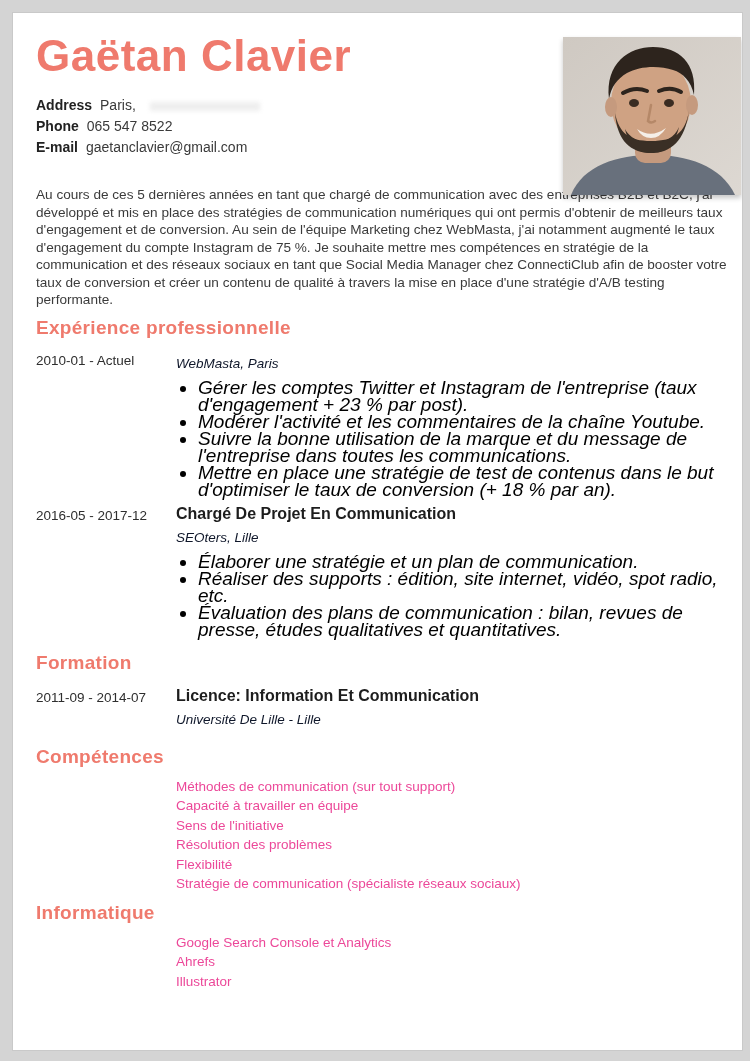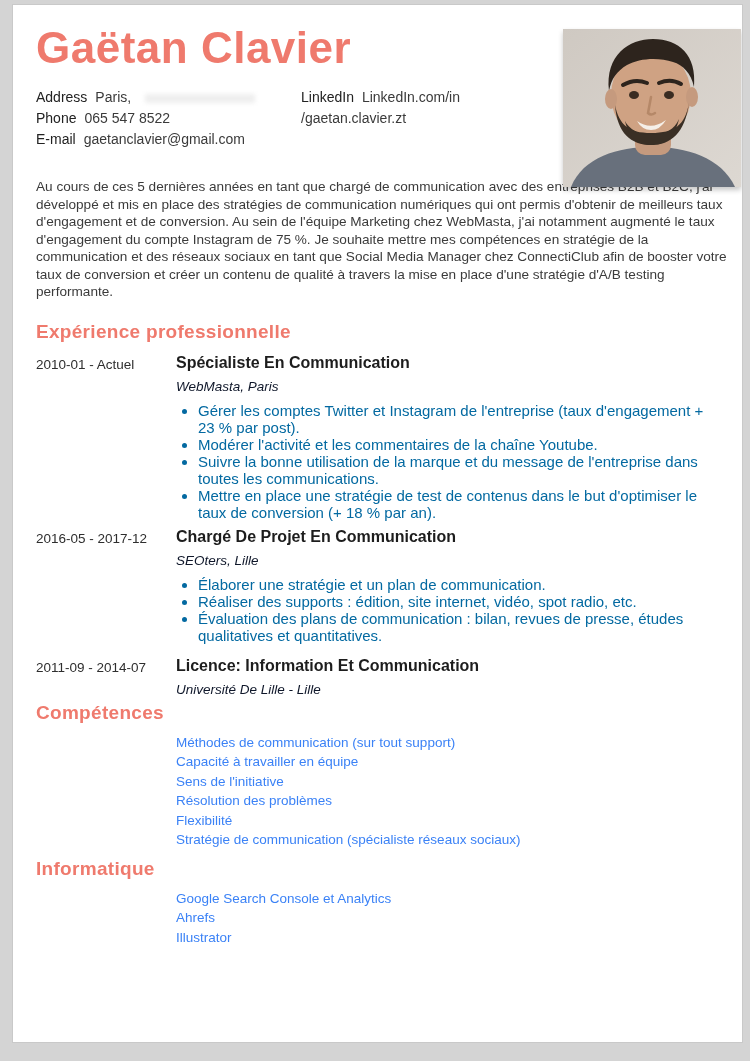--- a/index.html
+++ b/index.html
@@ -5,21 +5,21 @@
   * { margin: 0; padding: 0; box-sizing: border-box; }
   html, body {
     width: 750px; height: 1061px;
     background: #d4d4d4;
     font-family: "Liberation Sans", sans-serif;
     position: relative;
     overflow: hidden;
   }
   .page {
     position: absolute;
-    left: 12px; top: 4px;
+    left: 12px; top: 12px;
     width: 731px; height: 1039px;
     background: #ffffff;
     border: 1px solid #c9c9c9;
     padding: 0 16px 0 23px;
     overflow: hidden;
   }
   
   .name {
     margin-top: 20px;
     font-size: 44px;
@@ -30,21 +30,21 @@
   }
   .contact {
     margin-top: 16px;
     position: relative;
     width: 520px;
     height: 64px;
     font-size: 14px;
     color: #3a3a3a;
   }
   .contact-row { line-height: 21px; white-space: nowrap; }
-  .contact-label { font-weight: normal; color: #222222; margin-right: 8px; }
+  .contact-label { font-weight: bold; color: #222222; margin-right: 8px; }
   .contact-col-right {
     position: absolute; left: 265px; top: 0;
     width: 240px;
   }
   .smudge {
     display: inline-block;
     width: 110px; height: 9px;
     margin-left: 14px;
     background: #bdbdbd;
     opacity: .25;
@@ -61,21 +61,21 @@
   
   .summary {
     margin-top: 27px;
     width: 694px;
     font-size: 13.6px;
     line-height: 17.5px;
     color: #3b3b3b;
   }
   
   .section-title {
-    margin-top: 20px;
+    margin-top: 8px;
     font-size: 19px;
     line-height: 22px;
     font-weight: bold;
     color: #ef7a6d;
     letter-spacing: 0.3px;
   }
   .entry {
     display: grid;
     grid-template-columns: 140px 1fr;
     margin-top: 10px;
@@ -98,35 +98,36 @@
     font-size: 13.5px;
     line-height: 17px;
     color: #0f172a;
   }
   ul.bullets {
     margin-top: 7px;
     padding-left: 22px;
     list-style: disc;
   }
   ul.bullets li {
-    font-size: 15px;
+    font-size: 19px;
     line-height: 17px;
-    color: #0369a1;
+    color: #000000;
     padding-right: 6px;
+    font-style: italic;
   }
   
   .plain-list {
     margin-top: 9px;
     margin-left: 140px;
     list-style: none;
   }
   .plain-list li {
     font-size: 13.5px;
     line-height: 19.5px;
-    color: #3b82f6;
+    color: #ec4899;
   }
   .edu-entry { margin-top: 12px; }
 </style>
 </head>
 <body>
 
 <div class="page">
 
   <div class="photo">
     <svg width="178" height="158" viewBox="0 0 178 158" xmlns="http://www.w3.org/2000/svg">
@@ -169,36 +170,29 @@
   <div class="contact">
     <div class="contact-row">
       <span class="contact-label">Address</span><span>Paris,</span><span class="smudge"></span>
     </div>
     <div class="contact-row">
       <span class="contact-label">Phone</span><span>065 547 8522</span>
     </div>
     <div class="contact-row">
       <span class="contact-label">E-mail</span><span>gaetanclavier@gmail.com</span>
     </div>
-    <div class="contact-col-right">
-      <div class="contact-row">
-        <span class="contact-label">LinkedIn</span><span>LinkedIn.com/in</span>
-      </div>
-      <div class="contact-row">/gaetan.clavier.zt</div>
-    </div>
   </div>
 
   <p class="summary">Au cours de ces 5 dernières années en tant que chargé de communication avec des entreprises B2B et B2C, j'ai développé et mis en place des stratégies de communication numériques qui ont permis d'obtenir de meilleurs taux d'engagement et de conversion. Au sein de l'équipe Marketing chez WebMasta, j'ai notamment augmenté le taux d'engagement du compte Instagram de 75 %. Je souhaite mettre mes compétences en stratégie de la communication et des réseaux sociaux en tant que Social Media Manager chez ConnectiClub afin de booster votre taux de conversion et créer un contenu de qualité à travers la mise en place d'une stratégie d'A/B testing performante.</p>
 
   <h2 class="section-title">Expérience professionnelle</h2>
 
   <div class="entry">
     <div class="entry-dates">2010-01 - Actuel</div>
     <div>
-      <div class="entry-title">Spécialiste En Communication</div>
       <div class="entry-org">WebMasta, Paris</div>
       <ul class="bullets">
         <li>Gérer les comptes Twitter et Instagram de l'entreprise (taux d'engagement + 23 % par post).</li>
         <li>Modérer l'activité et les commentaires de la chaîne Youtube.</li>
         <li>Suivre la bonne utilisation de la marque et du message de l'entreprise dans toutes les communications.</li>
         <li>Mettre en place une stratégie de test de contenus dans le but d'optimiser le taux de conversion (+ 18 % par an).</li>
       </ul>
     </div>
   </div>
 
@@ -208,31 +202,32 @@
       <div class="entry-title">Chargé De Projet En Communication</div>
       <div class="entry-org">SEOters, Lille</div>
       <ul class="bullets">
         <li>Élaborer une stratégie et un plan de communication.</li>
         <li>Réaliser des supports : édition, site internet, vidéo, spot radio, etc.</li>
         <li>Évaluation des plans de communication : bilan, revues de presse, études qualitatives et quantitatives.</li>
       </ul>
     </div>
   </div>
 
+  <h2 class="section-title" style="margin-top:14px;">Formation</h2>
 
 
   <div class="entry edu-entry">
     <div class="entry-dates">2011-09 - 2014-07</div>
     <div>
       <div class="entry-title">Licence: Information Et Communication</div>
       <div class="entry-org">Université De Lille - Lille</div>
     </div>
   </div>
 
-  <h2 class="section-title" style="margin-top:4px;">Compétences</h2>
+  <h2 class="section-title" style="margin-top:18px;">Compétences</h2>
   <ul class="plain-list">
     <li>Méthodes de communication (sur tout support)</li>
     <li>Capacité à travailler en équipe</li>
     <li>Sens de l'initiative</li>
     <li>Résolution des problèmes</li>
     <li>Flexibilité</li>
     <li>Stratégie de communication (spécialiste réseaux sociaux)</li>
   </ul>
 
   <h2 class="section-title" style="margin-top:8px;">Informatique</h2>

